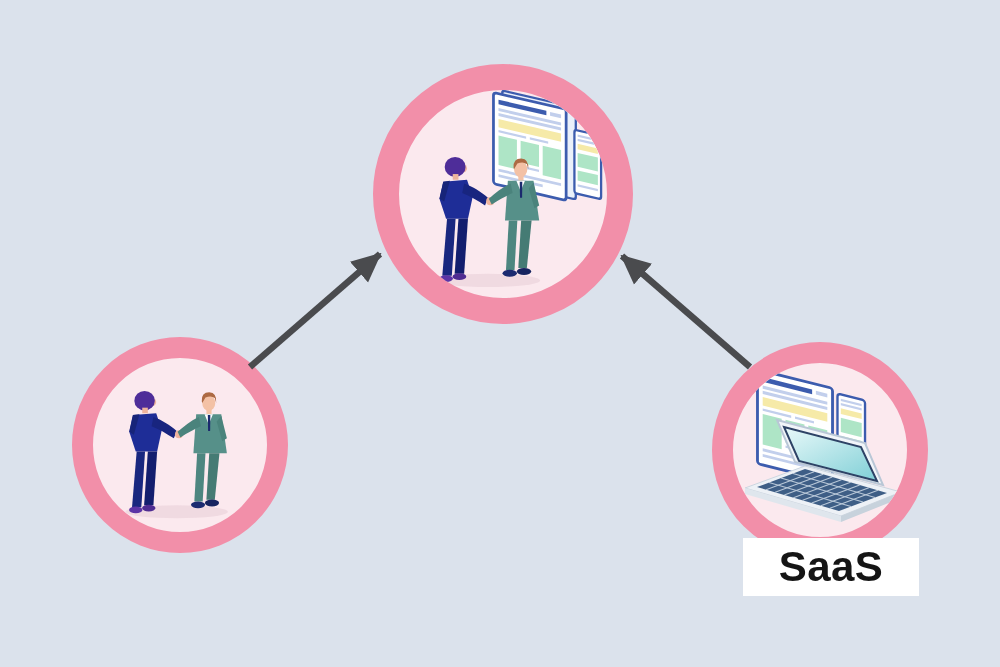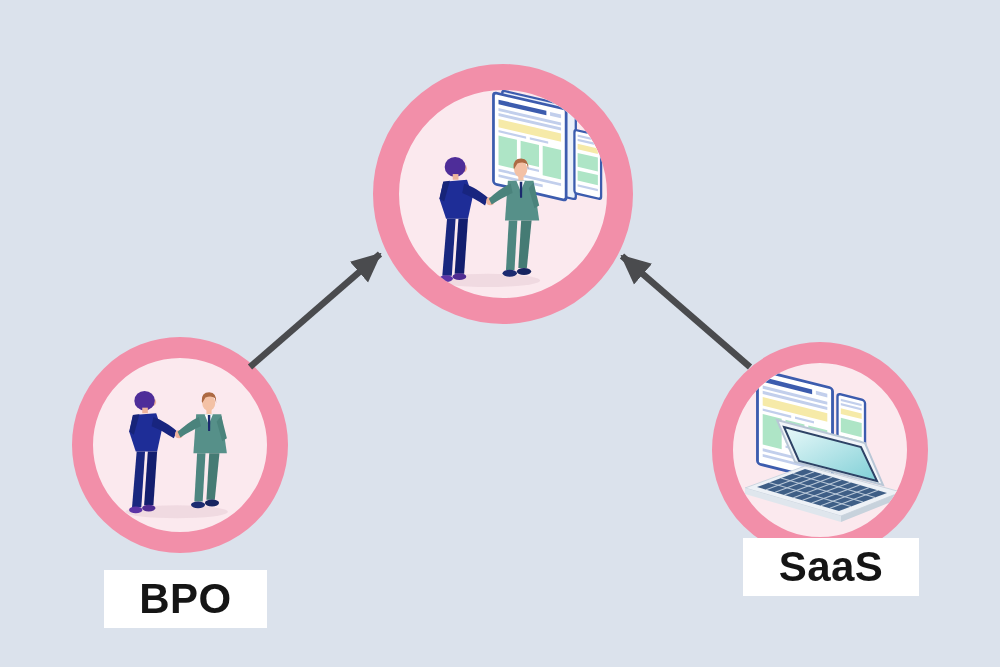--- a/index.html
+++ b/index.html
@@ -164,21 +164,20 @@
       </g>
       <use href="#men" transform="translate(30,66) scale(0.95)"></use>
     </svg>
   </div>
 
   <div class="circle c-bpo">
     <svg viewBox="0 0 174 174">
       <use href="#men" transform="translate(26,32) scale(0.93)"></use>
     </svg>
   </div>
-  <div class="node-label l-bpo">BPO</div>
 
   <div class="circle c-saas">
     <svg viewBox="0 0 174 174">
       <g>
         <g transform="translate(24,6)">
           <g transform="skewY(14) scale(0.95)">
             <use href="#browser"></use>
           </g>
         </g>
         <g transform="translate(104,30)">

